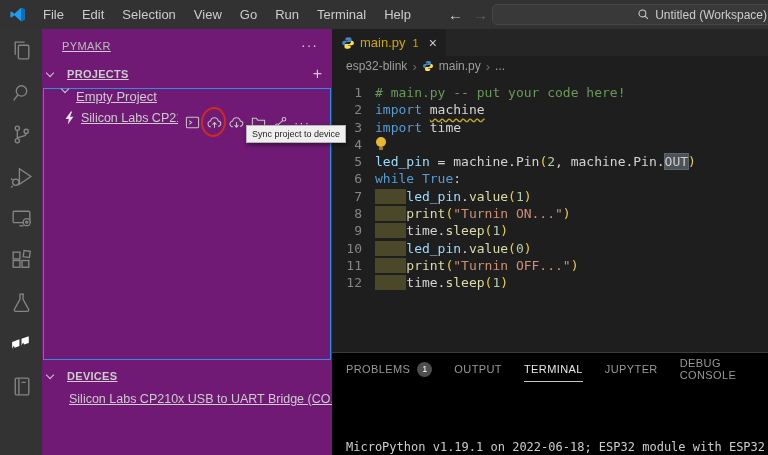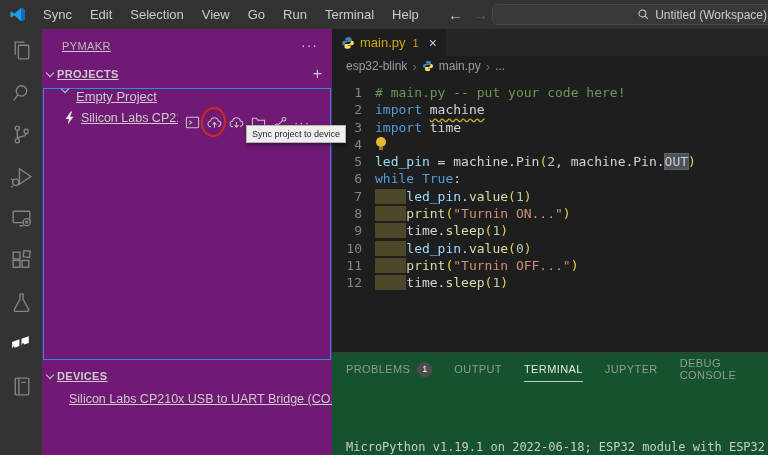--- a/index.html
+++ b/index.html
@@ -27,21 +27,21 @@
   .ab-item { width:42px; height:42px; display:flex; align-items:center; justify-content:center; }
   .ab-item svg { width:25px; height:25px; stroke:#858585; fill:none; stroke-width:1.3; }
   .ab-item.active svg { stroke:#ffffff; }
   .ab-item.active svg .fillw { fill:#ffffff; stroke:none; }
 
   
   .sidebar { width:290px; background:#701a75; flex:none; position:relative; display:flex; flex-direction:column;text-decoration:underline; }
   .pane-title { height:33px; display:flex; align-items:center; padding-left:20px; font-size:11px; color:#bcbcbc; letter-spacing:.4px; }
   .pane-actions { position:absolute; right:14px; top:8px; font-size:14px; letter-spacing:1px; color:#cccccc; cursor:default; }
   .section-header { height:24px; display:flex; align-items:center; font-size:11px; font-weight:bold; color:#cccccc; padding-left:5px; position:relative; }
-  .section-header .hdr-label { margin-left:4px; letter-spacing:.3px; }
+  .section-header .hdr-label { margin-left:14px; letter-spacing:.3px; }
   .chev { width:6px; height:6px; border-left:1px solid #cccccc; border-bottom:1px solid #cccccc;
           transform:rotate(-45deg); display:inline-block; flex:none; margin-top:-3px; }
   .plus-btn { position:absolute; right:10px; top:3px; font-size:16px; font-weight:normal; color:#cccccc; }
 
   .tree-box { margin:2px 1px 0 1px; height:272px; border:1px solid #2b8ee0; position:relative; }
   .tree-row { height:22px; display:flex; font-size:13px; color:#cccccc; }
   .project-row { padding-left:18px; gap:8px; }
   .device-row { padding-left:20px; padding-right:20px; gap:6px; }
   .device-row .bolt { flex:none; }
   .dev-label { flex:1; overflow:hidden; white-space:nowrap; font-size:12.5px; }
@@ -80,42 +80,42 @@
   .tk-warn { color:#d4d4d4; text-decoration:underline; text-decoration-style:wavy;
              text-decoration-color:#c8a927; text-underline-offset:3px;text-align:right; }
   .tk-sel { background:#4c5258; outline:1px solid #5d646b; }
   .tk-ind { background:#4b4729; }
   .bulb { display:inline-block; width:12px; height:13px; position:relative; }
   .bulb::before { content:""; position:absolute; left:1px; top:1px; width:10px; height:10px;
                   background:#e7b933; border-radius:50%; }
   .bulb::after { content:""; position:absolute; left:4px; bottom:-1px; width:4px; height:3px; background:#9a7b22; }
 
   
-  .panel { height:103px; flex:none; border-top:1px solid #3c3c3c; display:flex; flex-direction:column; background:#14532d; }
+  .panel { height:103px; flex:none; border-top:1px solid #3c3c3c; display:flex; flex-direction:column; background:#000000; }
   .panel-tabs { height:32px; flex:none; display:flex; align-items:center; gap:22px; padding-left:14px; }
   .ptab { font-size:11px; letter-spacing:.4px; color:#989898; position:relative; padding:10px 0; display:flex; align-items:center; }
   .ptab.active { color:#e7e7e7; }
   .ptab.active::after { content:""; position:absolute; left:0; right:0; bottom:3px; height:1px; background:#c6c6c6; }
   .pbadge { background:#4d4d4d; color:#ffffff; width:15px; height:15px; border-radius:50%;
             display:inline-flex; align-items:center; justify-content:center; font-size:9px; margin-left:7px; }
   .term { flex:1; font-family:"DejaVu Sans Mono", monospace; font-size:12px; line-height:17px;
           color:#cccccc; padding:20px 0 0 14px; overflow:hidden; white-space:pre; }
 </style>
 </head>
 <body>
 
 <div class="app">
 
   <div class="titlebar">
     <svg class="vscode-logo" viewBox="0 0 24 24">
       <path fill="#1f9cf0" d="M17 2.5 7.6 11 3.5 7.8 2 8.6v6.8l1.5.8 4.1-3.2L17 21.5l5-2v-15z"></path>
       <path fill="#0d6eb8" d="M17 2.5v19l5-2v-15z"></path>
     </svg>
     <div style="display:flex;align-items:center;">
-        <span class="menu-item">Sync</span>
+        <span class="menu-item">File</span>
         <span class="menu-item">Edit</span>
         <span class="menu-item">Selection</span>
         <span class="menu-item">View</span>
         <span class="menu-item">Go</span>
         <span class="menu-item">Run</span>
         <span class="menu-item">Terminal</span>
         <span class="menu-item">Help</span>
       </div>
     <div class="nav-arrows">
       <span class="arrow-back">←</span>

